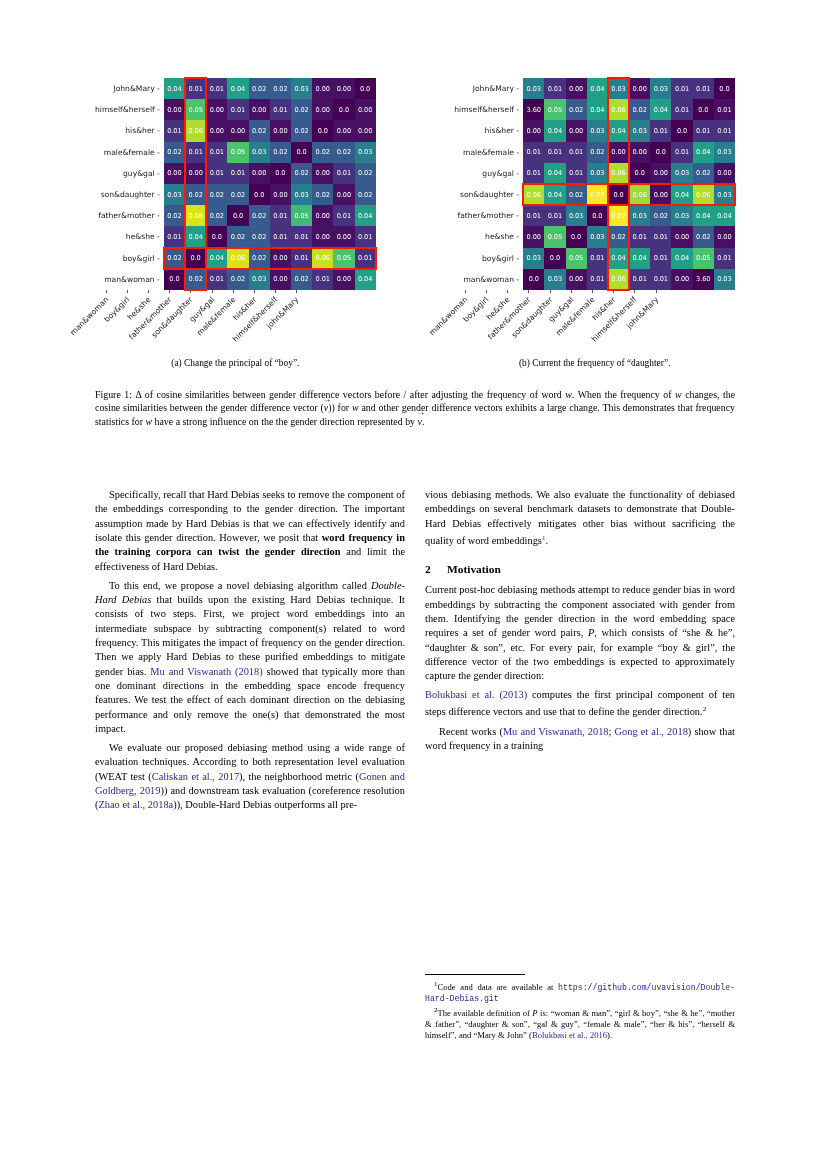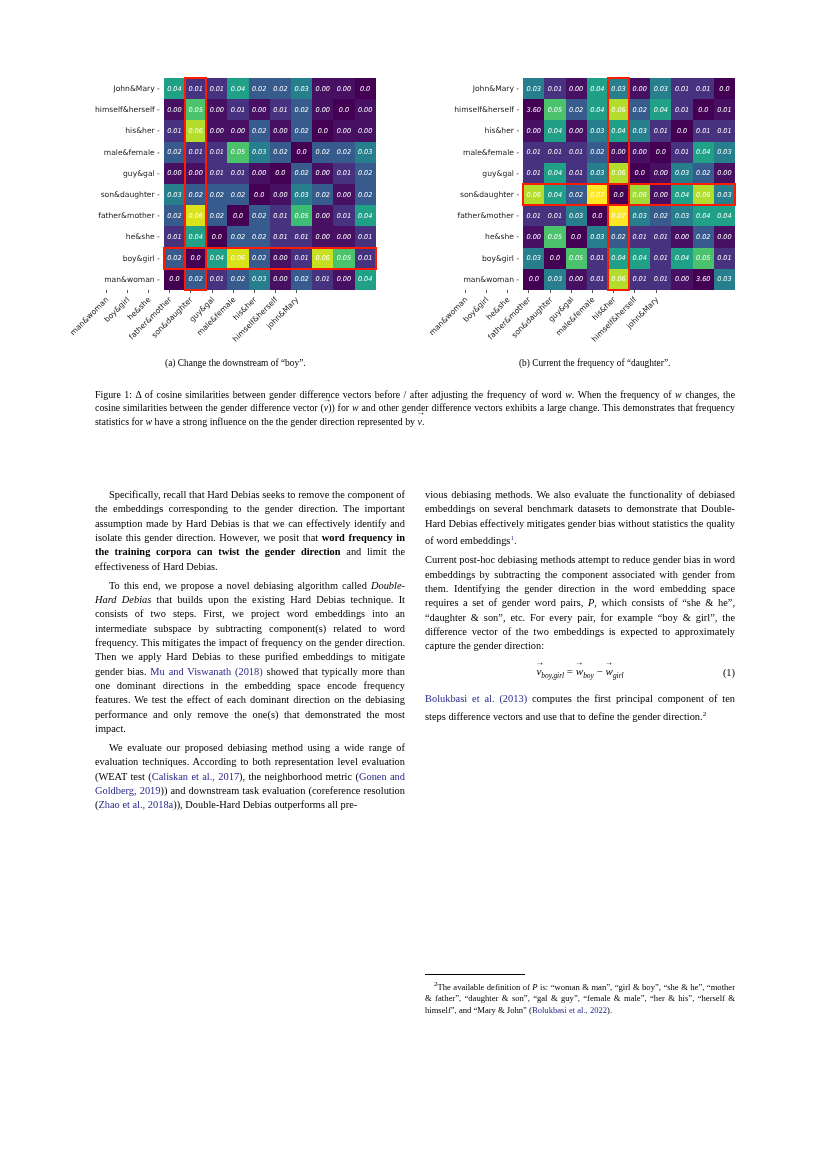--- a/index.html
+++ b/index.html
@@ -29,21 +29,21 @@
     padding-top:0;
   }
   .ylab{
     height:21.2px; line-height:21.2px;
     font-family:"DejaVu Sans", sans-serif;
     font-size:7.6px; color:#1a1a1a;
     text-align:right; padding-right:4px;
     white-space:nowrap;
   }
 
-  .grid-outer{ position:relative;font-style:italic; }
+  .grid-outer{ position:relative; }
   .grid{
     display:grid;
     grid-template-columns:repeat(10, 21.2px);
     grid-template-rows:repeat(10, 21.2px);
   }
   .cell{
     display:flex;align-items:center;justify-content:center;
     font-family:"DejaVu Sans", sans-serif;
     font-size:6.6px;
     color:#fff;
@@ -281,21 +281,21 @@
             <div class="xlab" style="left: 29.8px; top: 5px; transform: rotate(-45deg) translateX(-100%); transform-origin: left top;">boy&amp;girl</div>
             <div class="xlab" style="left: 51px; top: 5px; transform: rotate(-45deg) translateX(-100%); transform-origin: left top;">he&amp;she</div>
             <div class="xlab" style="left: 72.2px; top: 5px; transform: rotate(-45deg) translateX(-100%); transform-origin: left top;">father&amp;mother</div>
             <div class="xlab" style="left: 93.4px; top: 5px; transform: rotate(-45deg) translateX(-100%); transform-origin: left top;">son&amp;daughter</div>
             <div class="xlab" style="left: 114.6px; top: 5px; transform: rotate(-45deg) translateX(-100%); transform-origin: left top;">guy&amp;gal</div>
             <div class="xlab" style="left: 135.8px; top: 5px; transform: rotate(-45deg) translateX(-100%); transform-origin: left top;">male&amp;female</div>
             <div class="xlab" style="left: 157px; top: 5px; transform: rotate(-45deg) translateX(-100%); transform-origin: left top;">his&amp;her</div>
             <div class="xlab" style="left: 178.2px; top: 5px; transform: rotate(-45deg) translateX(-100%); transform-origin: left top;">himself&amp;herself</div>
             <div class="xlab" style="left: 199.4px; top: 5px; transform: rotate(-45deg) translateX(-100%); transform-origin: left top;">john&amp;Mary</div>
           </div>
-        <div class="subcap">(a) Change the downstream of “boy”.</div>
+        <div class="subcap">(a) Change the principal of “boy”.</div>
       </div>
 
       <div class="subfig">
         <div class="hm-wrap">
           <div class="ylabels" id="yB">
               <div class="ylab">John&amp;Mary -</div>
               <div class="ylab">himself&amp;herself -</div>
               <div class="ylab">his&amp;her -</div>
               <div class="ylab">male&amp;female -</div>
               <div class="ylab">guy&amp;gal -</div>
@@ -447,32 +447,31 @@
 
   <div class="col left">
     <p><span>Specifically, recall that Hard Debias seeks to remove the component of the embeddings corresponding to the gender direction. The important assumption made by Hard Debias is that we can effectively identify and isolate this gender direction. However, we posit that </span><span class="bold">word frequency in the training corpora can twist the gender direction</span><span> and limit the effectiveness of Hard Debias.</span></p>
 
     <p><span>To this end, we propose a novel debiasing algorithm called </span><span class="ital">Double-Hard Debias</span><span> that builds upon the existing Hard Debias technique. It consists of two steps. First, we project word embeddings into an intermediate subspace by subtracting component(s) related to word frequency. This mitigates the impact of frequency on the gender direction. Then we apply Hard Debias to these purified embeddings to mitigate gender bias. </span><a class="cite">Mu and Viswanath (2018)</a><span> showed that typically more than one dominant directions in the embedding space encode frequency features. We test the effect of each dominant direction on the debiasing performance and only remove the one(s) that demonstrated the most impact.</span></p>
 
     <p><span>We evaluate our proposed debiasing method using a wide range of evaluation techniques. According to both representation level evaluation (WEAT test (</span><a class="cite">Caliskan et al., 2017</a><span>), the neighborhood metric (</span><a class="cite">Gonen and Goldberg, 2019</a><span>)) and downstream task evaluation (coreference resolution (</span><a class="cite">Zhao et al., 2018a</a><span>)), Double-Hard Debias outperforms all pre-</span></p>
   </div>
 
   <div class="col right">
-    <p class="noindent"><span>vious debiasing methods. We also evaluate the functionality of debiased embeddings on several benchmark datasets to demonstrate that Double-Hard Debias effectively mitigates gender bias without statistics the quality of word embeddings</span><span class="sup">1</span><span>.</span></p>
-
+    <p class="noindent"><span>vious debiasing methods. We also evaluate the functionality of debiased embeddings on several benchmark datasets to demonstrate that Double-Hard Debias effectively mitigates other bias without sacrificing the quality of word embeddings</span><span class="sup">1</span><span>.</span></p>
+
+    <h2 class="sec"><span class="num">2</span><span>Motivation</span></h2>
 
     <p class="noindent"><span>Current post-hoc debiasing methods attempt to reduce gender bias in word embeddings by subtracting the component associated with gender from them. Identifying the gender direction in the word embedding space requires a set of gender word pairs, </span><span class="calP">P</span><span>, which consists of “she &amp; he”, “daughter &amp; son”, etc. For every pair, for example “boy &amp; girl”, the difference vector of the two embeddings is expected to approximately capture the gender direction:</span></p>
 
-    <div class="equation">
-      <span><span class="vecarrow">v</span><span class="sub">boy,girl</span> <span>=</span> <span class="vecarrow">w</span><span class="sub">boy</span> <span>−</span> <span class="vecarrow">w</span><span class="sub">girl</span></span>
-      <span class="eqnum">(1)</span>
-    </div>
 
     <p class="noindent"><a class="cite">Bolukbasi et al. (2013)</a><span> computes the first principal component of ten steps difference vectors and use that to define the gender direction.</span><span class="supb">2</span></p>
 
+    <p><span>Recent works (</span><a class="cite">Mu and Viswanath, 2018</a><span>; </span><a class="cite">Gong et al., 2018</a><span>) show that word frequency in a training</span></p>
   </div>
 
   <div class="footnotes">
     <div class="fnrule"></div>
-    <p><span class="supb">2</span><span>The available definition of </span><span class="calP">P</span><span> is: “woman &amp; man”, “girl &amp; boy”, “she &amp; he”, “mother &amp; father”, “daughter &amp; son”, “gal &amp; guy”, “female &amp; male”, “her &amp; his”, “herself &amp; himself”, and “Mary &amp; John” (</span><a class="cite">Bolukbasi et al., 2022</a><span>).</span></p>
+    <p><span class="supb">1</span><span>Code and data are available at </span><a class="mono">https://github.com/uvavision/Double-Hard-Debias.git</a></p>
+    <p><span class="supb">2</span><span>The available definition of </span><span class="calP">P</span><span> is: “woman &amp; man”, “girl &amp; boy”, “she &amp; he”, “mother &amp; father”, “daughter &amp; son”, “gal &amp; guy”, “female &amp; male”, “her &amp; his”, “herself &amp; himself”, and “Mary &amp; John” (</span><a class="cite">Bolukbasi et al., 2016</a><span>).</span></p>
   </div>
 
 </div>
 
 </body></html>

